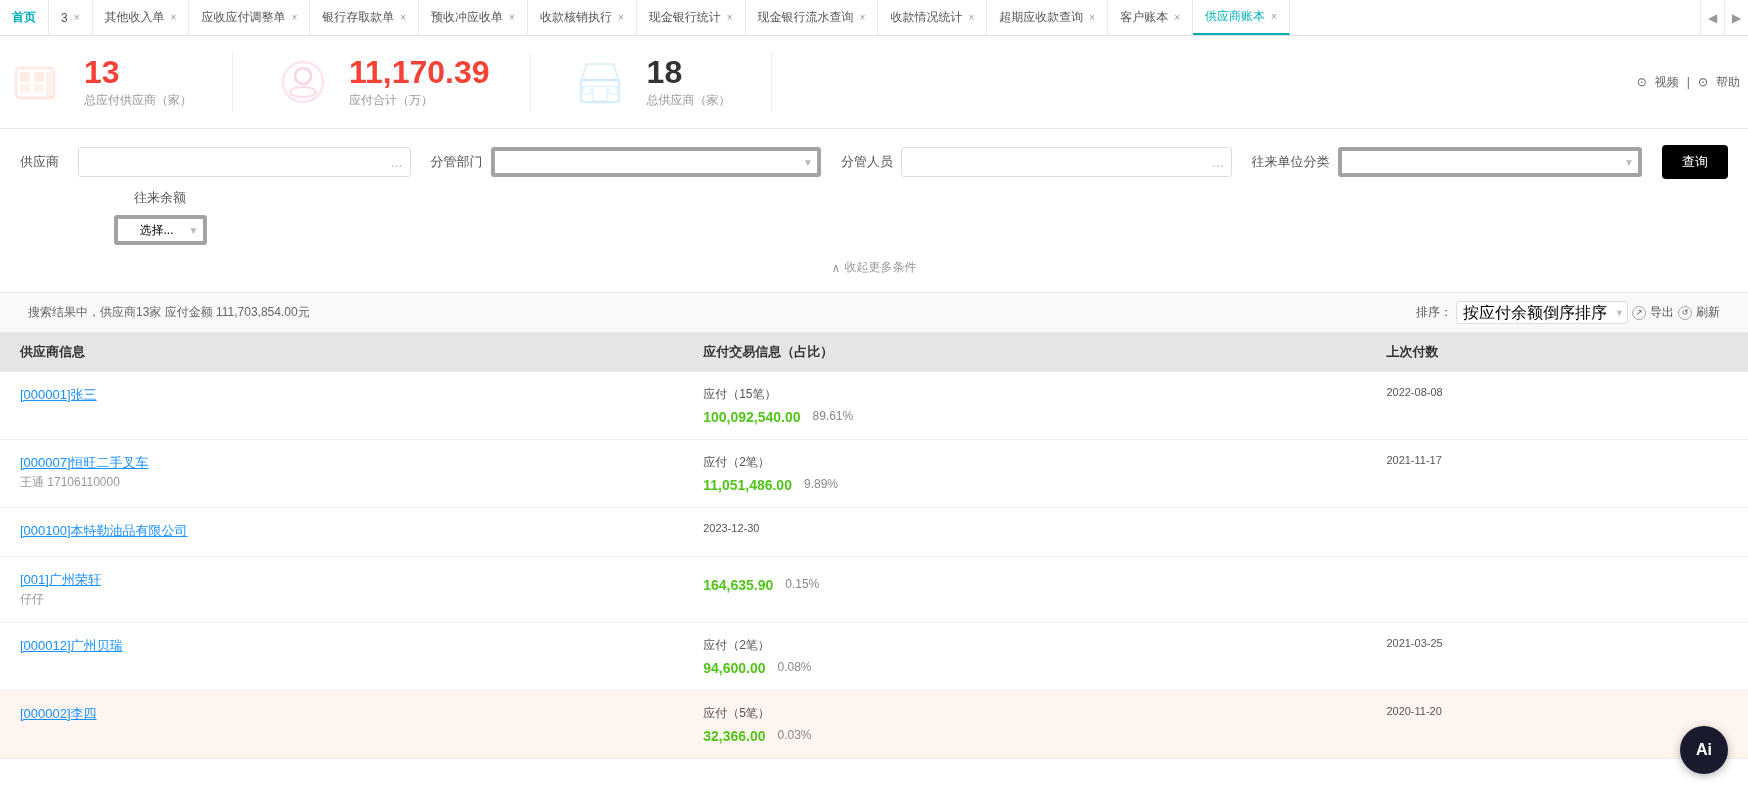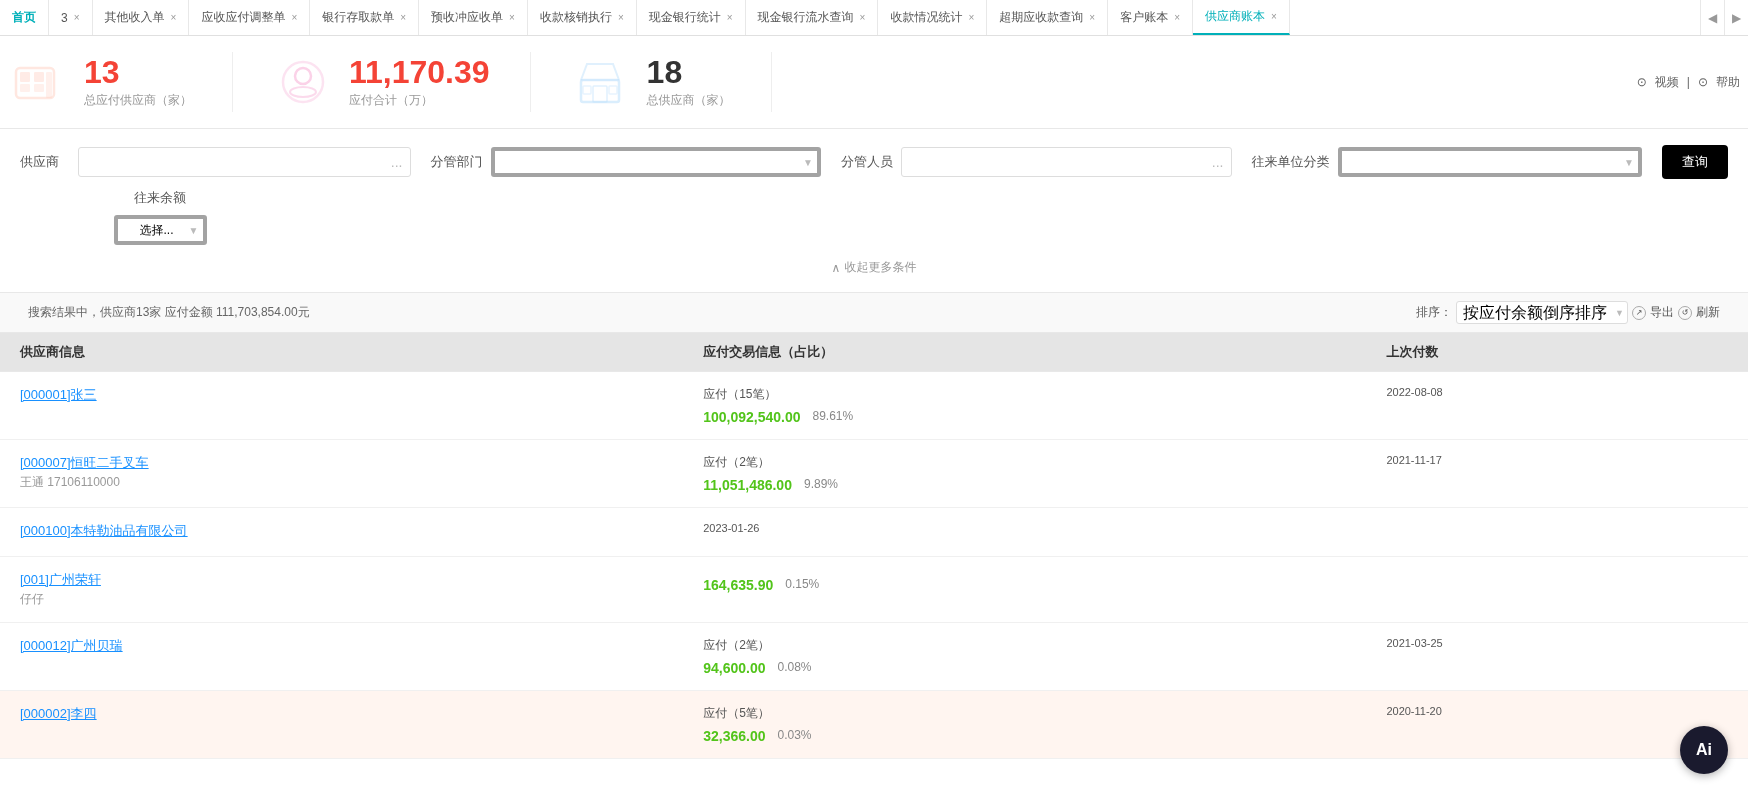--- a/index.html
+++ b/index.html
@@ -541,21 +541,21 @@
         </div>
       </div>
       <div class="last-pay">2021-11-17</div>
     </div>
 
     <div class="table-row">
       <div>
         <div class="supplier-link">[000100]本特勒油品有限公司</div>
         <div class="supplier-sub"></div>
       </div>
-      <div class="last-pay">2023-01-26</div>
+      <div class="last-pay">2023-12-30</div>
     </div>
 
     <div class="table-row">
       <div>
         <div class="supplier-link">[001]广州荣轩</div>
         <div class="supplier-sub">仔仔</div>
       </div>
       <div class="transaction-info">
         <div class="trans-row">
           <span class="trans-amount">164,635.90</span>

